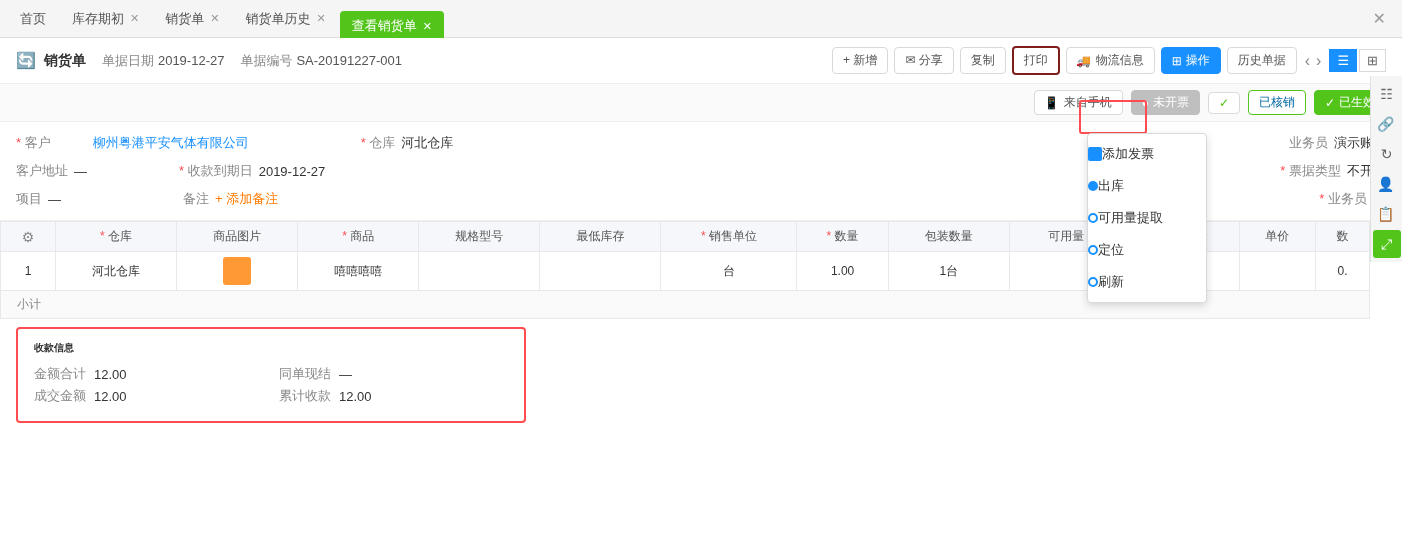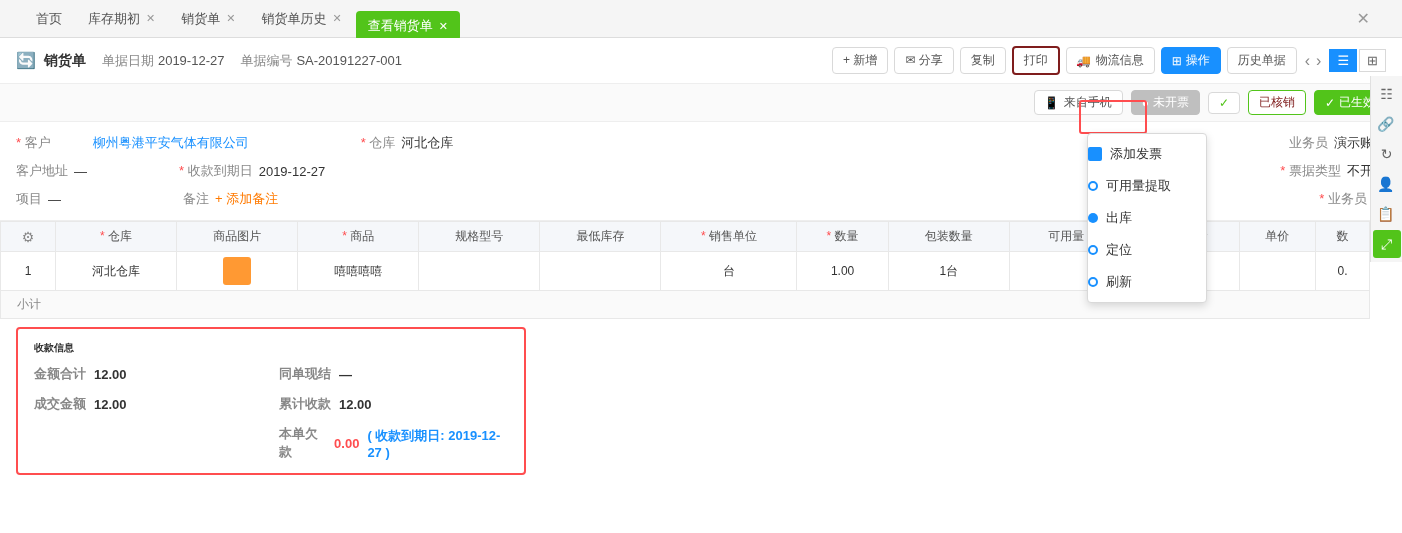--- a/index.html
+++ b/index.html
@@ -1,21 +1,21 @@
 <!DOCTYPE html>
 <html><head>
   <meta charset="utf-8">
   <style>
     * { box-sizing: border-box; margin: 0; padding: 0; }
     body { font-family: 'Microsoft YaHei', Arial, sans-serif; font-size: 13px; background: #f0f2f5; color: #333; }
 
     
     .tab-bar {
       display: flex; align-items: center; background: #f5f5f5; border-bottom: 1px solid #ddd;
-      height: 38px; padding: 0 24px; gap: 2px;
+      height: 38px; padding: 0 8px; gap: 2px;
     }
     .tab {
       display: flex; align-items: center; padding: 0 12px; height: 30px; border-radius: 4px 4px 0 0;
       cursor: pointer; font-size: 13px; gap: 6px; white-space: nowrap;
     }
     .tab.active-green { background: #52c41a; color: #fff; border: none; border-radius: 4px; margin-top: 15px; }
     .tab.inactive { background: transparent; color: #555; }
     .tab .close-btn { font-size: 11px; color: #999; cursor: pointer; line-height: 1; }
     .tab.active-green .close-btn { color: #fff; }
     .tab-spacer { flex: 1; }
@@ -63,21 +63,21 @@
     .second-toolbar {
       display: flex; align-items: center; padding: 6px 16px; background: #fafafa;
       border-bottom: 1px solid #eee; gap: 8px;
     }
     .st-btn {
       display: flex; align-items: center; gap: 4px; padding: 3px 10px;
       border: 1px solid #d9d9d9; border-radius: 4px; background: #fff;
       cursor: pointer; font-size: 12px; color: #555;
     }
     .st-btn.gray-bg { background: #bfbfbf; color: #fff; border-color: #bfbfbf; }
-    .st-btn.green-outline { border-color: #52c41a; color: #7f1d1d; }
+    .st-btn.green-outline { border-color: #52c41a; color: #0369a1; }
     .st-btn.green-bg { background: #52c41a; color: #fff; border-color: #52c41a; }
 
     
     .data-table { width: 100%; border-collapse: collapse; font-size: 12px; }
     .data-table th {
       background: #f5f7fa; border: 1px solid #e8e8e8; padding: 6px 8px;
       text-align: center; color: #555; font-weight: normal; white-space: nowrap;
     }
     .data-table td {
       border: 1px solid #e8e8e8; padding: 5px 8px; text-align: center;
@@ -87,36 +87,36 @@
     .th-gear { color: #888; font-size: 14px; }
     .required-mark { color: #ff4d4f; }
     .product-img { width: 28px; height: 28px; background: #ff9933; border-radius: 3px; margin: 0 auto; }
 
     
     .summary-section {
       margin: 8px 16px; border: 2px solid #ff4d4f; border-radius: 4px;
       padding: 12px 16px; width: 510px;
     }
     .summary-title { font-weight: bold; font-size: 10px; margin-bottom: 10px; }
-    .summary-grid { display: grid; grid-template-columns: 1fr 1fr; gap: 12px 16px; font-weight: bold; }
+    .summary-grid { display: grid; grid-template-columns: 1fr 1fr; gap: 4px 16px; }
     .summary-item { display: flex; align-items: center; gap: 8px; font-size: 13px; }
     .summary-label { color: #888; }
     .summary-value { color: #333; }
     .summary-value.red { color: #ff4d4f; }
     .summary-value.link { color: #1890ff; }
 
     
     .dropdown-popup {
       position: absolute; top: 95px; right: 195px;
       background: #fff; border: 1px solid #d9d9d9; border-radius: 4px;
       box-shadow: 0 3px 8px rgba(0,0,0,0.15); z-index: 100;
       min-width: 120px; padding: 4px 0;
     }
     .dropdown-popup .popup-item {
-      display: flex; align-items: center; gap: 8px; padding: 7px 0;
+      display: flex; align-items: center; padding: 7px 0;
       cursor: pointer; font-size: 13px; color: #333;
     }
     .popup-icon-square { width: 14px; height: 14px; background: #1890ff; border-radius: 2px; }
     .popup-icon-circle { width: 10px; height: 10px; background: #1890ff; border-radius: 50%; }
     .popup-icon-circle-outline { width: 10px; height: 10px; border: 2px solid #1890ff; border-radius: 50%; }
 
     
     .right-sidebar {
       position: absolute; right: 0; top: 38px;
       display: flex; flex-direction: column; align-items: center;
@@ -328,40 +328,35 @@
       </div>
       <div class="summary-item">
         <span class="summary-label">成交金额</span>
         <span class="summary-value">12.00</span>
       </div>
       <div class="summary-item">
         <span class="summary-label">累计收款</span>
         <span class="summary-value">12.00</span>
       </div>
       <div></div>
-      <div class="summary-item">
-        <span class="summary-label">本单欠款</span>
-        <span class="summary-value red">0.00</span>
-        <span class="summary-value link">( 收款到期日: 2019-12-27 )</span>
-      </div>
     </div>
   </div>
 
   <div class="dropdown-popup">
     <div class="popup-item">
       <div class="popup-icon-square"></div>
       <span>添加发票</span>
     </div>
     <div class="popup-item">
+      <div class="popup-icon-circle"></div>
+      <span>出库</span>
+    </div>
+    <div class="popup-item">
       <div class="popup-icon-circle-outline"></div>
       <span>可用量提取</span>
-    </div>
-    <div class="popup-item">
-      <div class="popup-icon-circle"></div>
-      <span>出库</span>
     </div>
     <div class="popup-item">
       <div class="popup-icon-circle-outline"></div>
       <span>定位</span>
     </div>
     <div class="popup-item">
       <div class="popup-icon-circle-outline"></div>
       <span>刷新</span>
     </div>
   </div>

